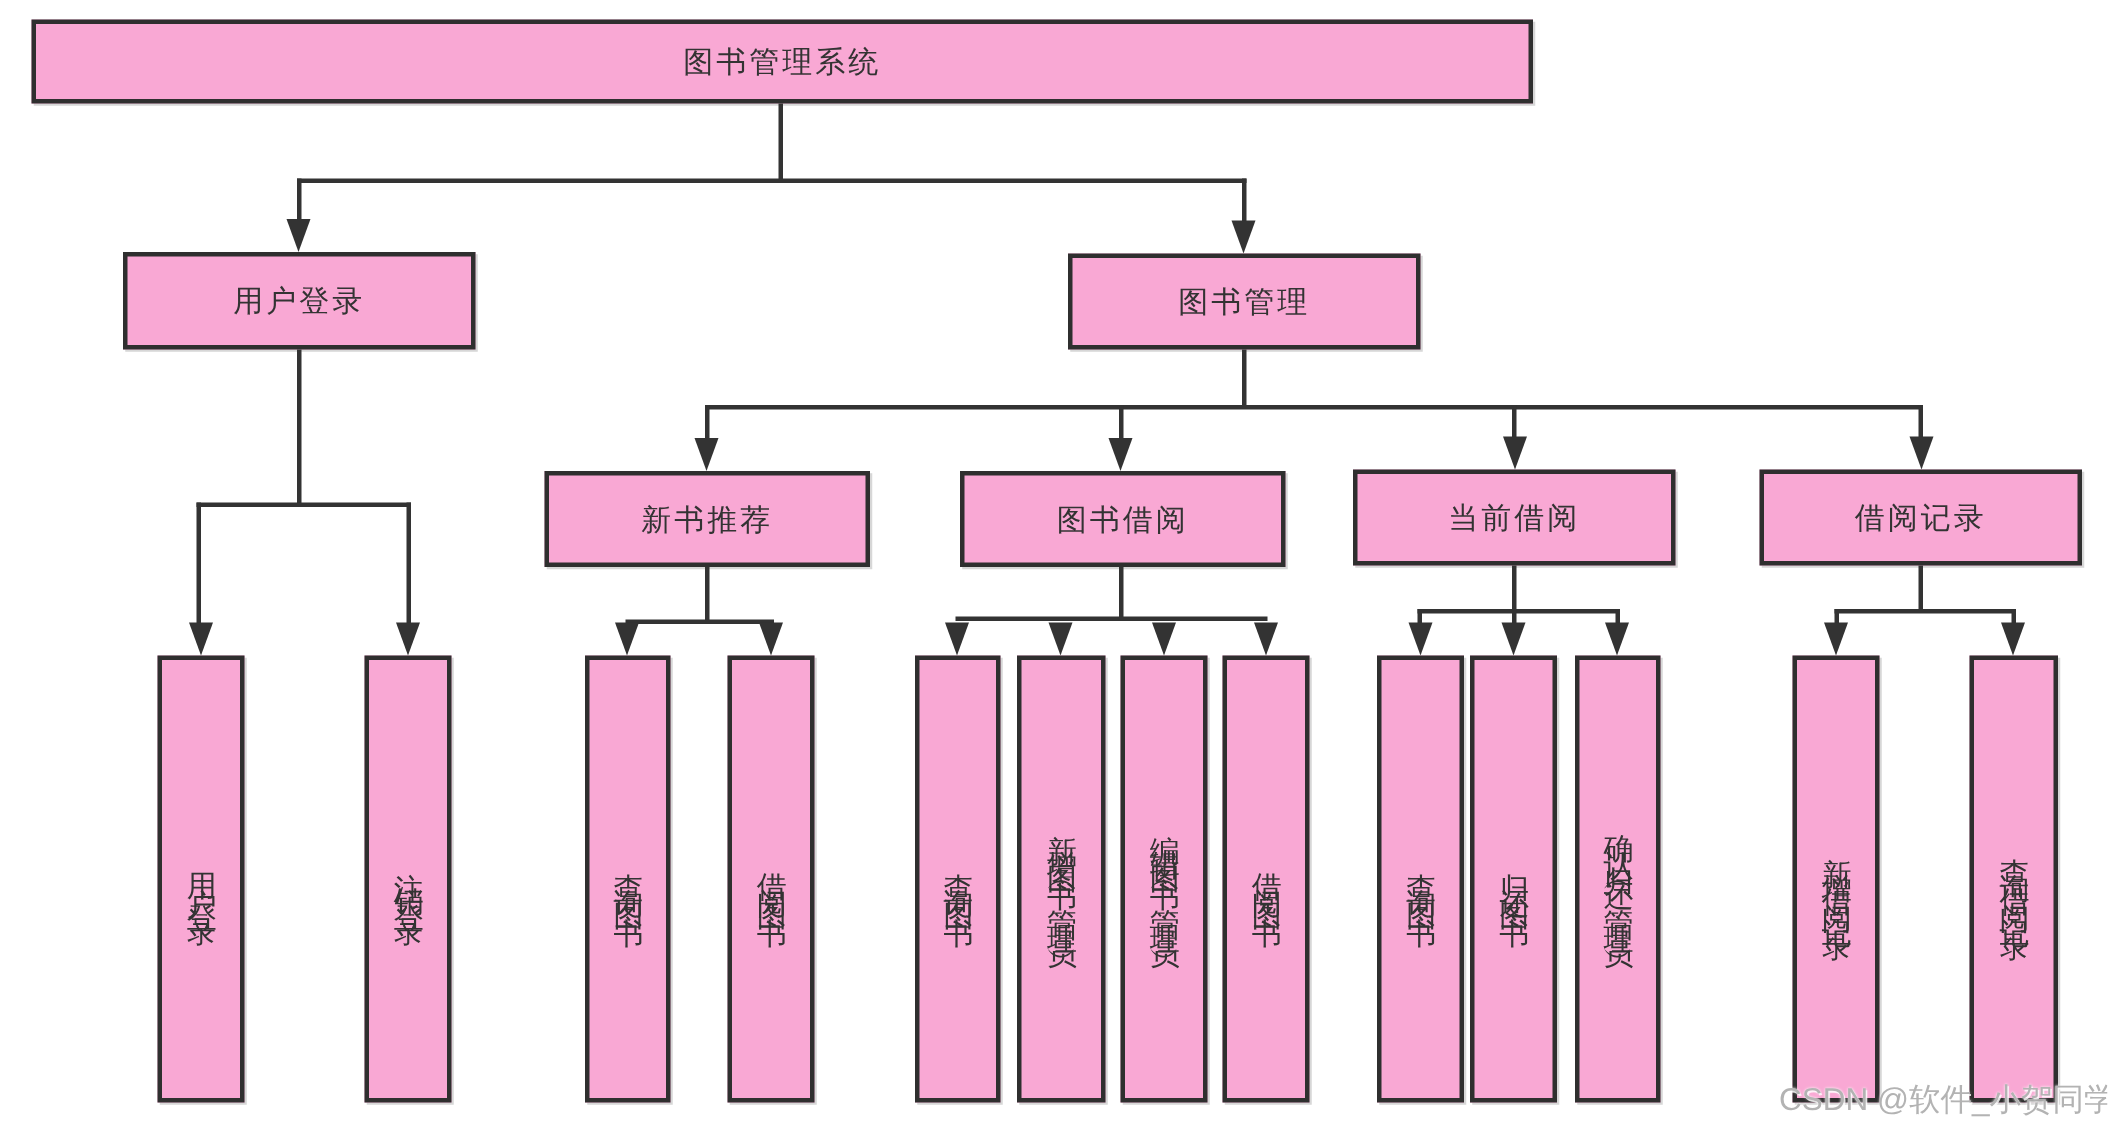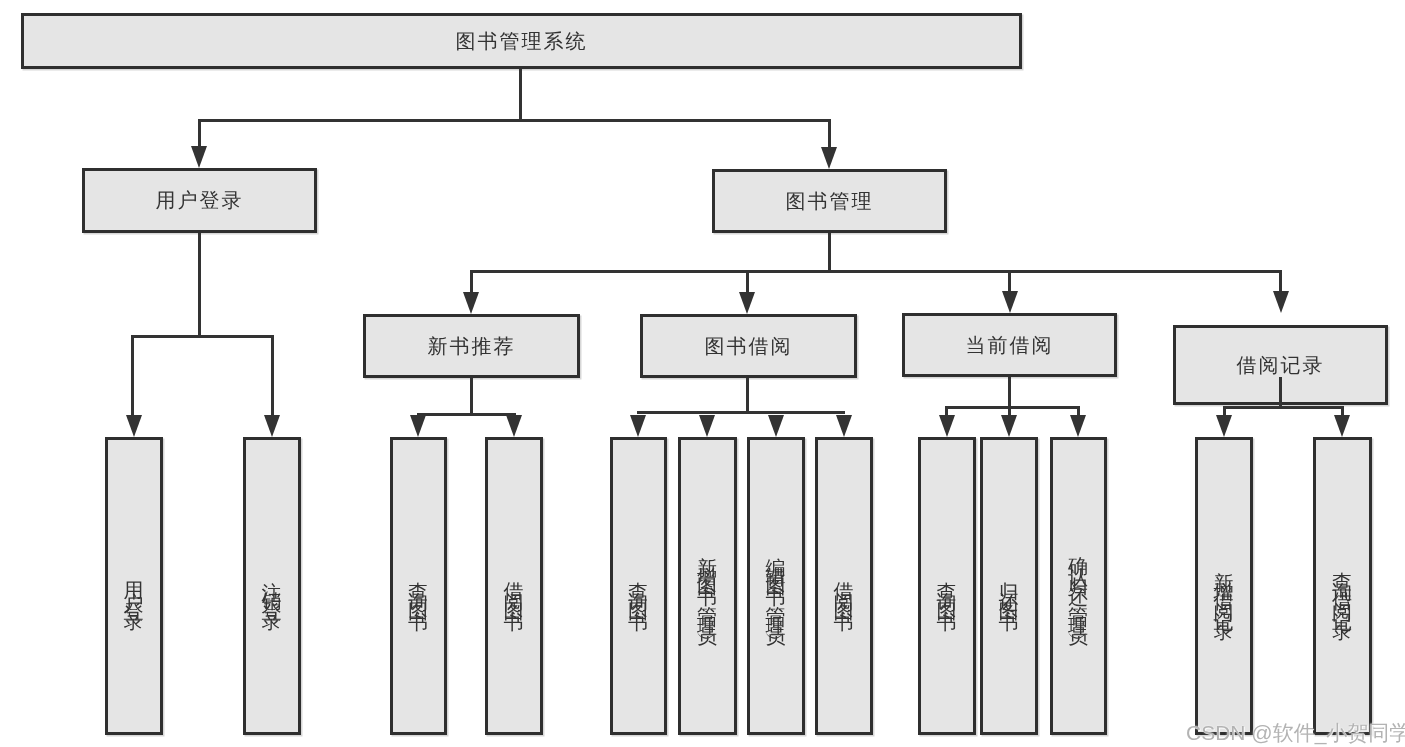--- a/index.html
+++ b/index.html
@@ -6,21 +6,21 @@
   #stage{
     position:relative;
     width:1405px;height:747px;
     background:#ffffff;
     font-family:"Liberation Sans","DejaVu Sans",sans-serif;
     color:#333333;
     overflow:hidden;
   }
   .box{
     position:absolute;
-    background:#e5e5e5;
+    background:#f9a8d4;
     border:3px solid #2f2f2f;
     box-sizing:border-box;
     display:flex;align-items:center;justify-content:center;
     box-shadow:1.5px 1.5px 0 rgba(140,140,140,0.35);
     font-size:20px;
     color:#333333;
   }
   .box.h span{letter-spacing:2px;white-space:nowrap;}
   .box.v span{
     writing-mode:vertical-rl;
@@ -66,21 +66,21 @@
 
   <div class="box h" style="left:363px;top:314px;width:217px;height:64px">
     <span>新书推荐</span>
   </div>
   <div class="box h" style="left:902px;top:313px;width:215px;height:64px">
     <span>当前借阅</span>
   </div>
   <div class="box h" style="left:640px;top:314px;width:217px;height:64px">
     <span>图书借阅</span>
   </div>
-  <div class="box h" style="left:1173px;top:325px;width:215px;height:80px">
+  <div class="box h" style="left:1173px;top:313px;width:215px;height:64px">
     <span>借阅记录</span>
   </div>
 
   <div class="box v" style="left:105px;top:437px;width:58px;height:298px">
     <span>用户登录</span>
   </div>
   <div class="box v" style="left:243px;top:437px;width:58px;height:298px">
     <span>注销登录</span>
   </div>
 

